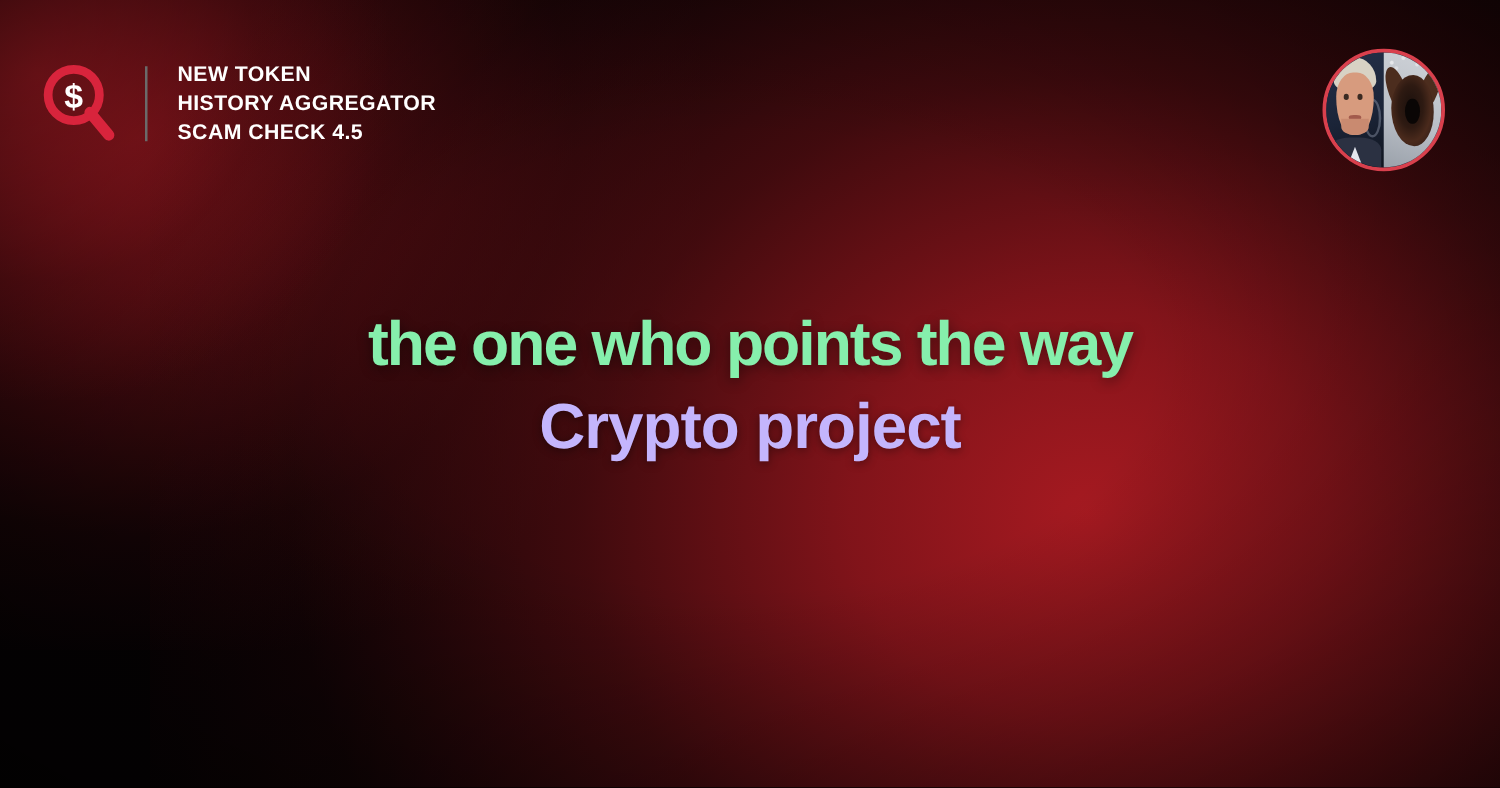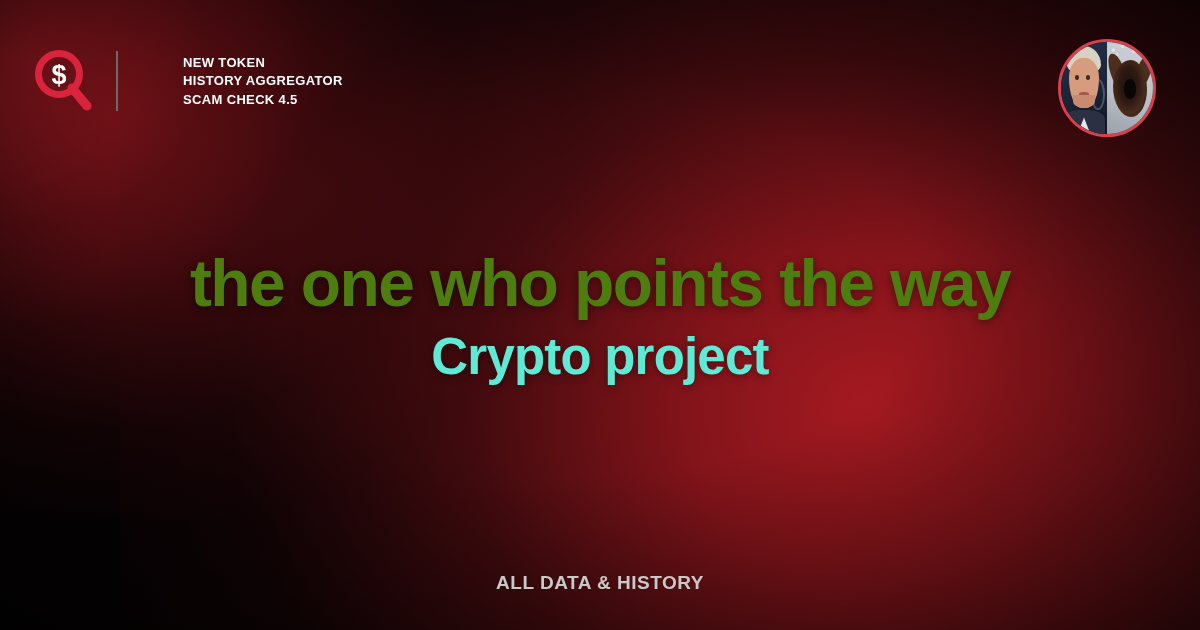--- a/index.html
+++ b/index.html
@@ -103,26 +103,25 @@
 
   .tagline {
     display:flex;
     flex-direction:column;
     justify-content:center;
     gap:3px;
   }
 
   .tagline-line {
     color:#ffffff;
-    font-size:13px;
+    font-size:17px;
     font-weight:bold;
     letter-spacing:0.35px;
     line-height:1.18;
     white-space:nowrap;
-    margin-left:41px;
   }
 
   
   .avatar {
     position:absolute;
     left:1058px; top:39px;
     width:98px; height:98px;
     border-radius:50%;
     border:3px solid #D9404D;
     overflow:hidden;
@@ -223,32 +222,32 @@
   
   .hero {
     position:absolute;
     left:0; right:0;
     top:250px;
     text-align:center;
     z-index:4;
   }
 
   .hero-title {
-    color:#4d7c0f;
-    font-size:66px;
+    color:#86efac;
+    font-size:50px;
     font-weight:bold;
     letter-spacing:-1.6px;
     line-height:1.02;
     white-space:nowrap;
     text-shadow:0 2px 10px rgba(0,0,0,0.45);
   }
 
   .hero-subtitle {
     margin-top:13px;
-    color:#5eead4;
+    color:#c4b5fd;
     font-size:51px;
     font-weight:bold;
     letter-spacing:-0.8px;
     line-height:1.05;
     white-space:nowrap;
     text-shadow:0 2px 8px rgba(0,0,0,0.40);
   }
 
   
   .footer {
@@ -319,17 +318,14 @@
         <div class="av-blob-core"></div>
       </div>
     </div>
   </div>
 
   <div class="hero">
     <div class="hero-title">the one who points the way</div>
     <div class="hero-subtitle">Crypto project</div>
   </div>
 
-  <div class="footer">
-    <span class="footer-text">ALL DATA &amp; HISTORY</span>
-  </div>
 
 </div>
 
 </body></html>

